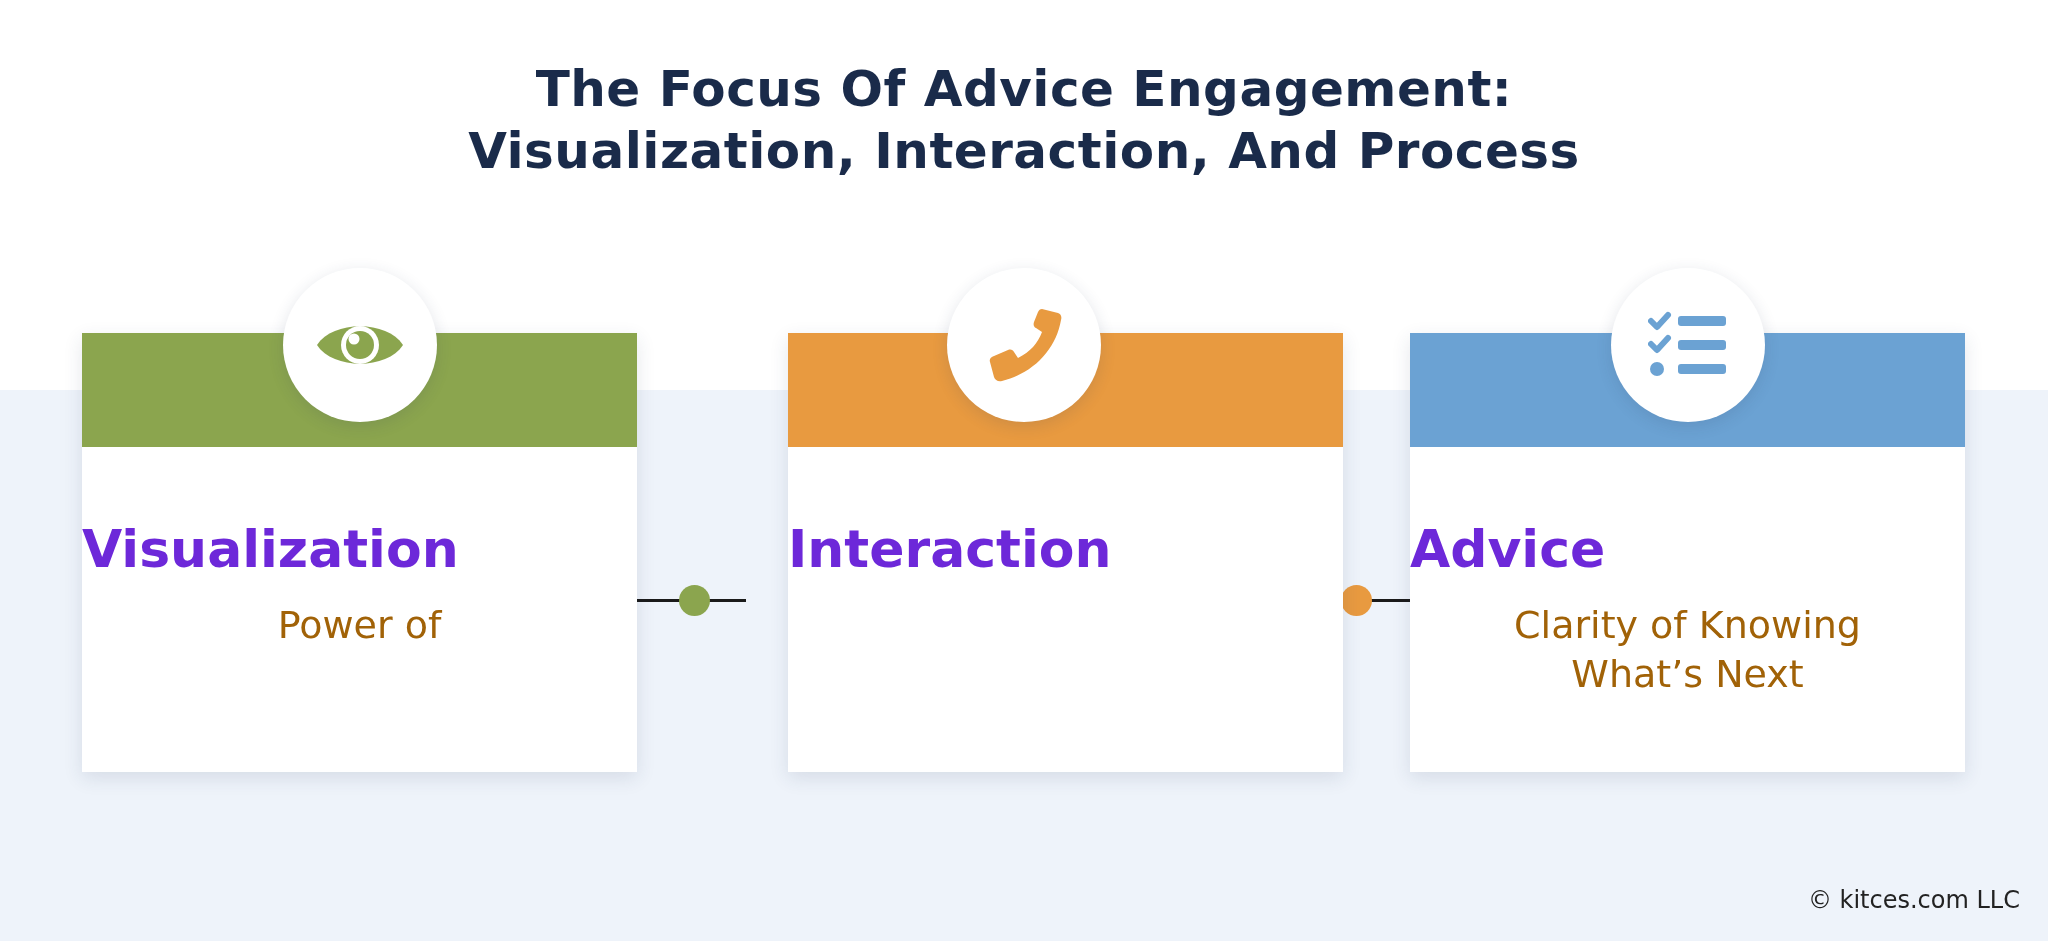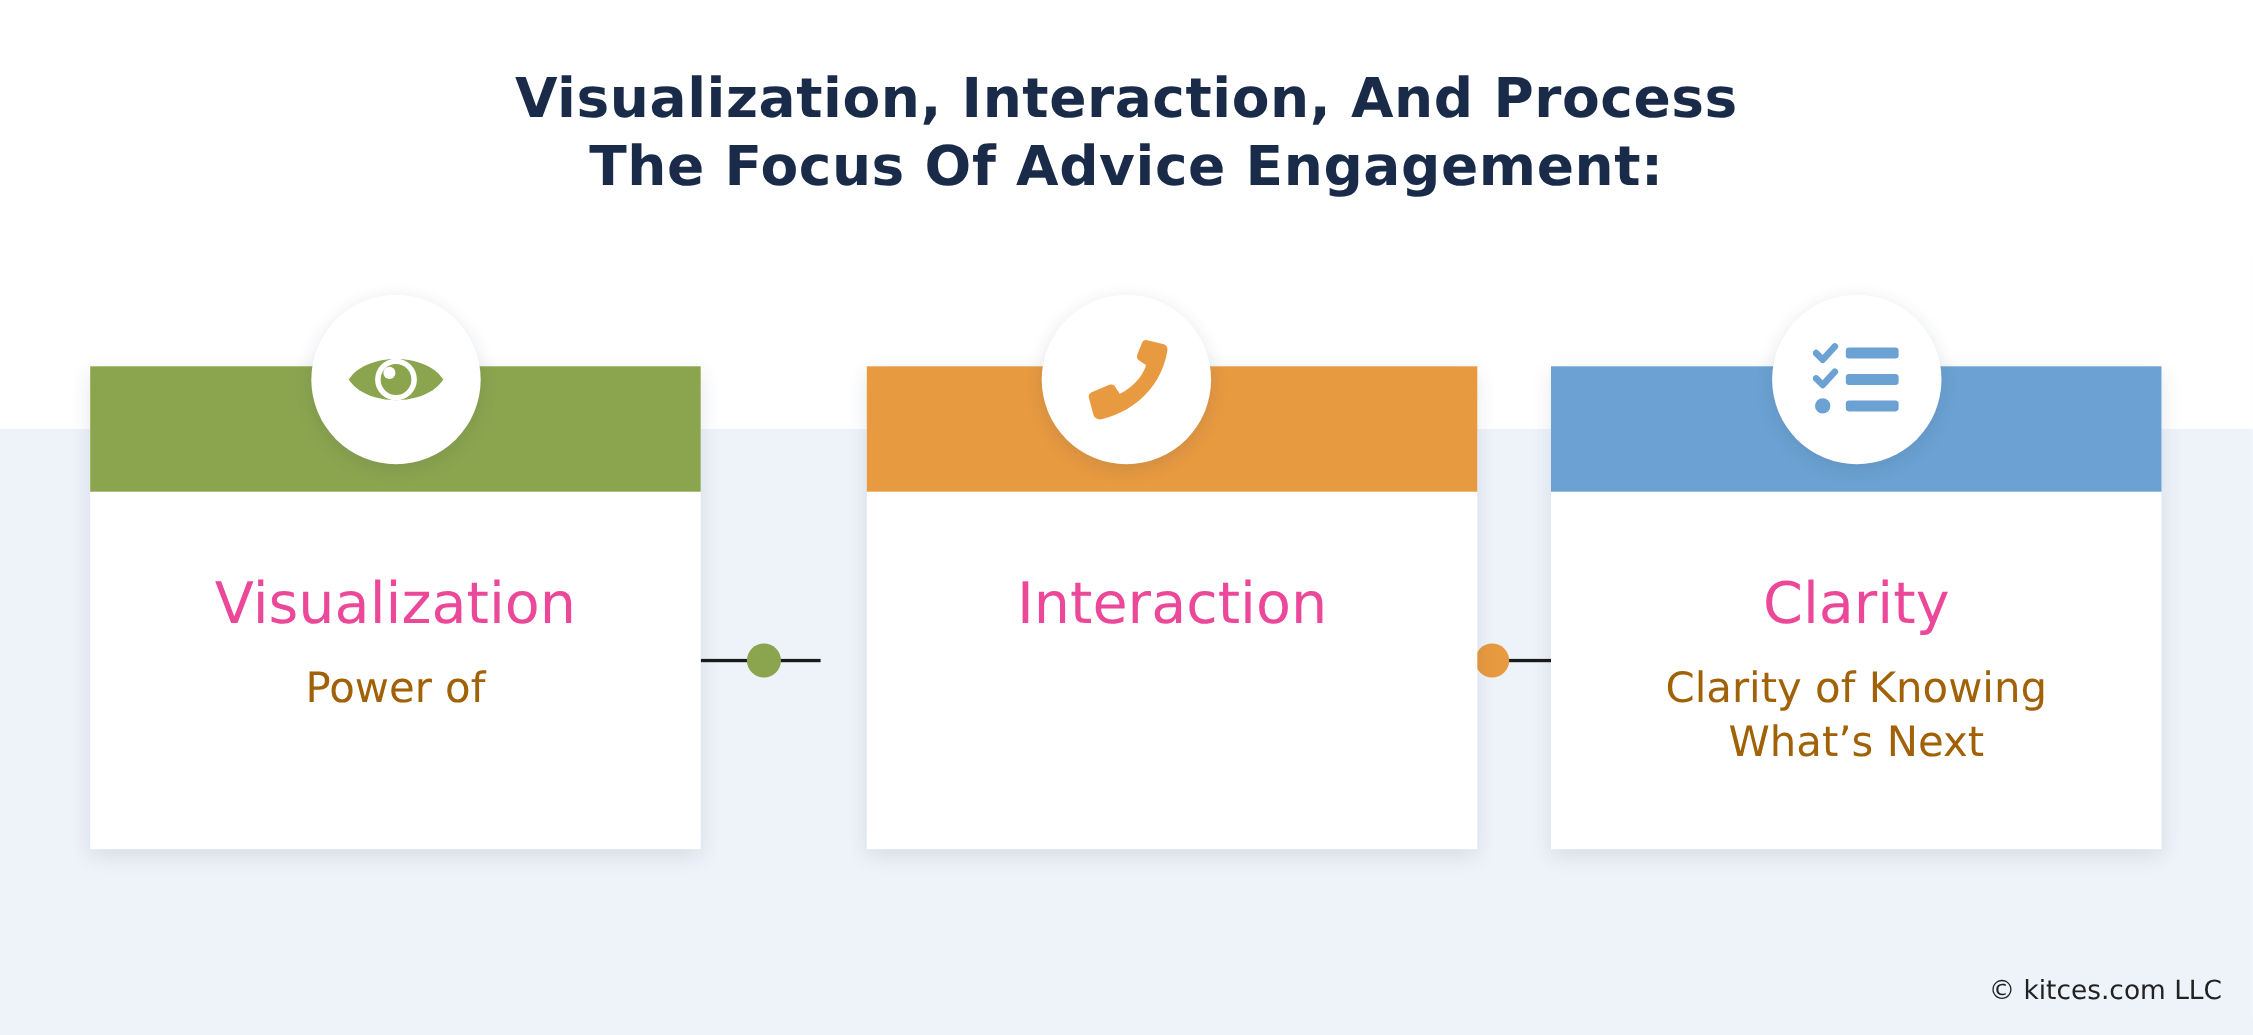--- a/index.html
+++ b/index.html
@@ -23,23 +23,23 @@
     .card {
       position: absolute; top: 333px; width: 555px; height: 439px;
       background: #ffffff;
       box-shadow: 0 6px 18px rgba(40, 60, 90, 0.12);
     }
     .card .band {
       position: absolute; left: 0; top: 0; width: 100%; height: 114px;
     }
     .card .heading {
       position: absolute; left: 0; top: 185px; width: 100%;
-      text-align: center; color: #ec4899;
+      color: #6d28d9;
       font-family: "DejaVu Sans", sans-serif;
-      font-weight: normal; font-size: 52px; line-height: 62px;
+      font-weight: bold; font-size: 52px; line-height: 62px;
     }
     .card .sub {
       position: absolute; left: 0; top: 268px; width: 100%;
       text-align: center; color: #a16207;
       font-family: "DejaVu Sans", sans-serif;
       font-size: 38px; line-height: 49px; font-weight: normal;
     }
     .icon-circle {
       position: absolute; top: 268px; width: 154px; height: 154px;
       border-radius: 50%; background: #ffffff;
@@ -57,22 +57,22 @@
       font-family: "DejaVu Sans", sans-serif;
       font-size: 24px; color: #222;
     }
   </style>
 </head>
 <body>
 
 <div class="bg-lower"></div>
 
 <div class="title">
+  <div>The Focus Of Advice Engagement:</div>
   <div>Visualization, Interaction, And Process</div>
-  <div>The Focus Of Advice Engagement:</div>
 </div>
 
 <div class="connector-line" style="left:637px; width:109px;"></div>
 <div class="connector-dot" style="left:679px; background:#8ba54e;"></div>
 <div class="connector-line" style="left:1301px; width:109px;"></div>
 <div class="connector-dot" style="left:1341px; background:#e89a40;"></div>
 
 <div class="card" style="left:82px;">
   <div class="band" style="background:#8ba54e;"></div>
   <div class="heading">Visualization</div>
@@ -94,21 +94,21 @@
   <div class="heading">Interaction</div>
 </div>
 <div class="icon-circle" style="left:947px;">
   <svg width="80" height="80" viewBox="0 0 80 80">
     <path d="M58 4 L74 8 C77 9 78 12 77 15 C72 44 50 68 18 76 C14 77 11 75 10 72 L6 57 C5 54 7 52 10 51 L24 45 C27 44 29 45 30 47 L34 53 C46 47 54 38 58 27 L52 23 C50 22 49 20 50 17 L54 7 C55 5 56 4 58 4 Z" fill="#e89a40"></path>
   </svg>
 </div>
 
 <div class="card" style="left:1410px;">
   <div class="band" style="background:#6ba2d3;"></div>
-  <div class="heading">Clarity</div>
+  <div class="heading">Advice</div>
   <div class="sub">
     <div>Clarity of Knowing</div>
     <div>What’s Next</div>
   </div>
 </div>
 <div class="icon-circle" style="left:1611px;">
   <svg width="80" height="68" viewBox="0 0 80 68">
     <path d="M3 10 L9 16 L20 4" stroke="#6ba2d3" stroke-width="6" fill="none" stroke-linecap="round" stroke-linejoin="round"></path>
     <rect x="30" y="5" width="48" height="10" rx="3" fill="#6ba2d3"></rect>
     <path d="M3 33 L9 39 L20 27" stroke="#6ba2d3" stroke-width="6" fill="none" stroke-linecap="round" stroke-linejoin="round"></path>

